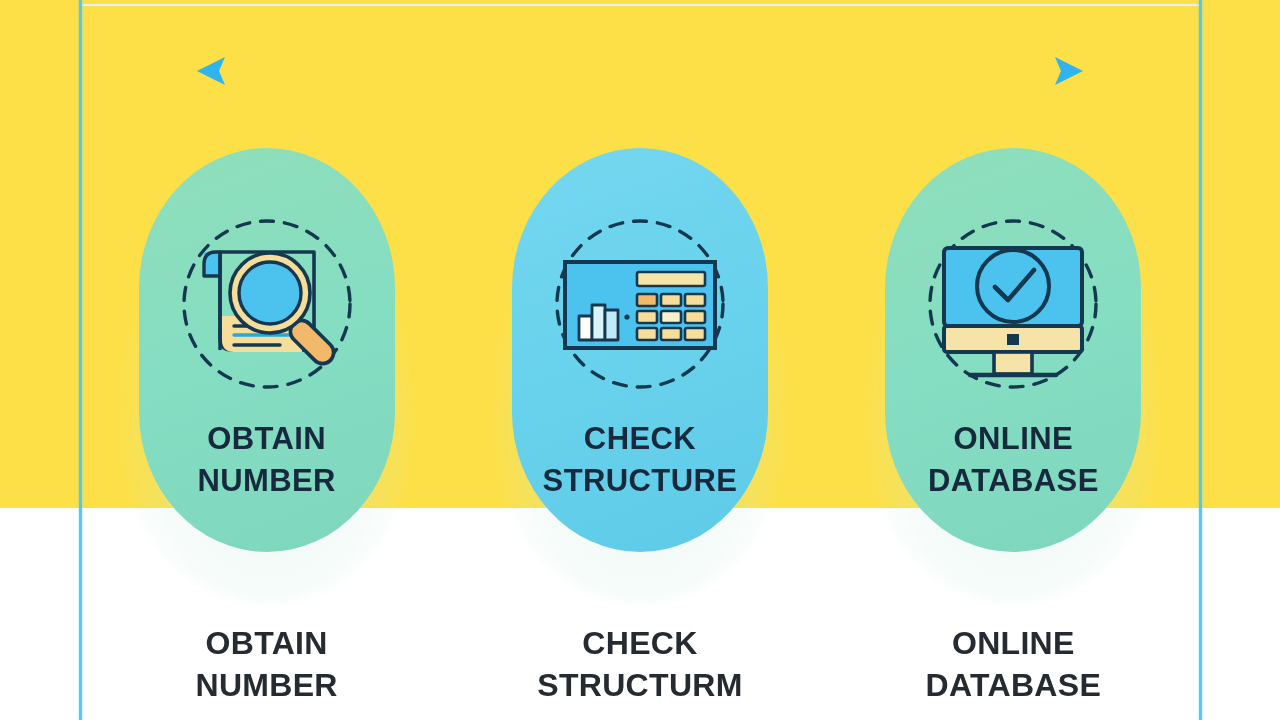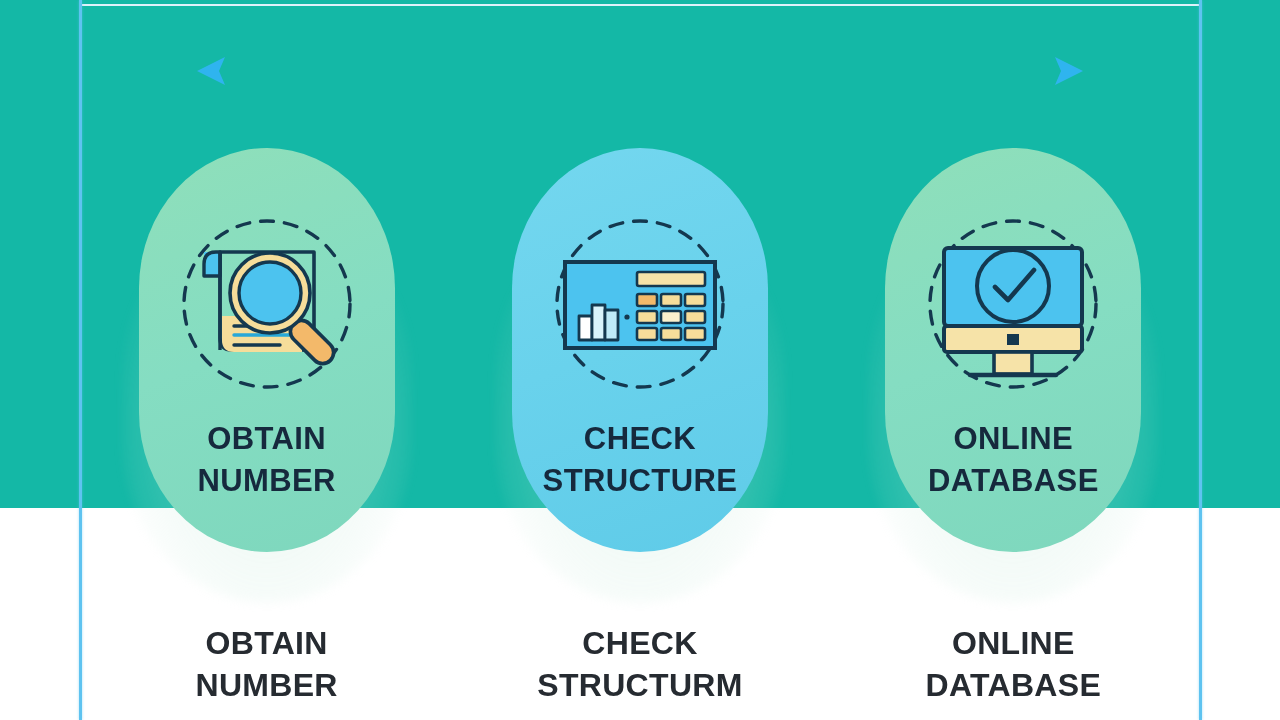--- a/index.html
+++ b/index.html
@@ -15,21 +15,21 @@
     background: #ffffff;
     font-family: "Liberation Sans", sans-serif;
     position: relative;
   }
 
   #stage {
     position: absolute;
     inset: 0;
     width: 1280px;
     height: 508px;
-    background: #14b8a6;
+    background: #fde047;
   }
 
   
   .rule-v {
     position: absolute;
     top: 0;
     width: 3px;
     height: 720px;
     background: #5ec3f0;
     box-shadow: 0 0 3px rgba(94,195,240,0.55);

